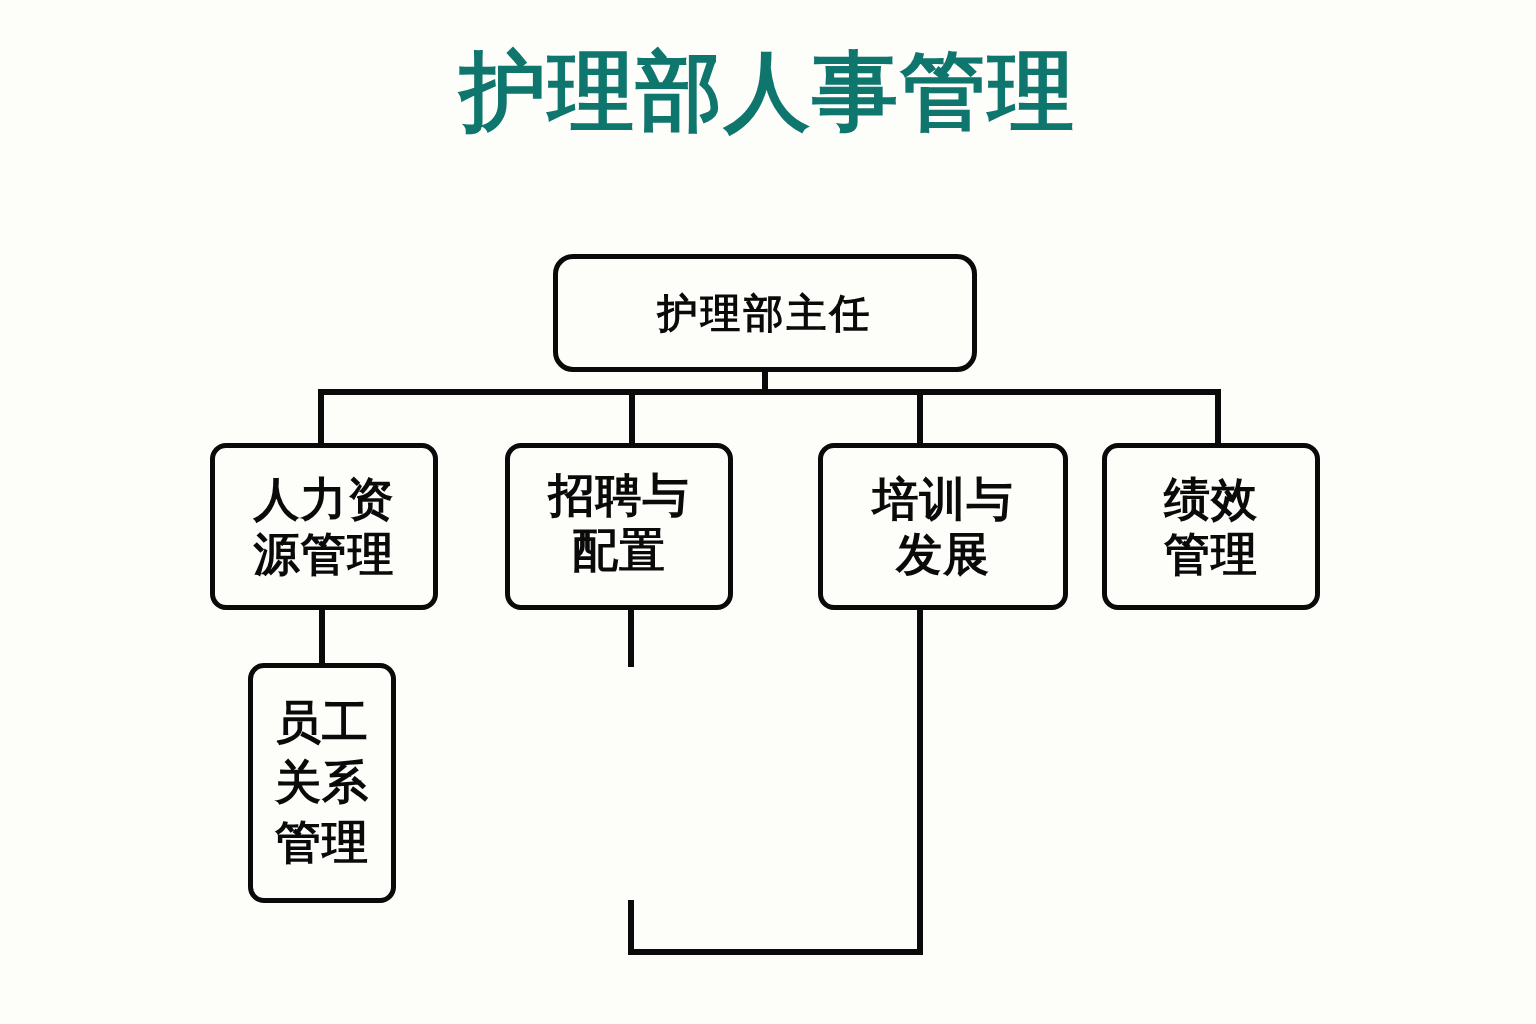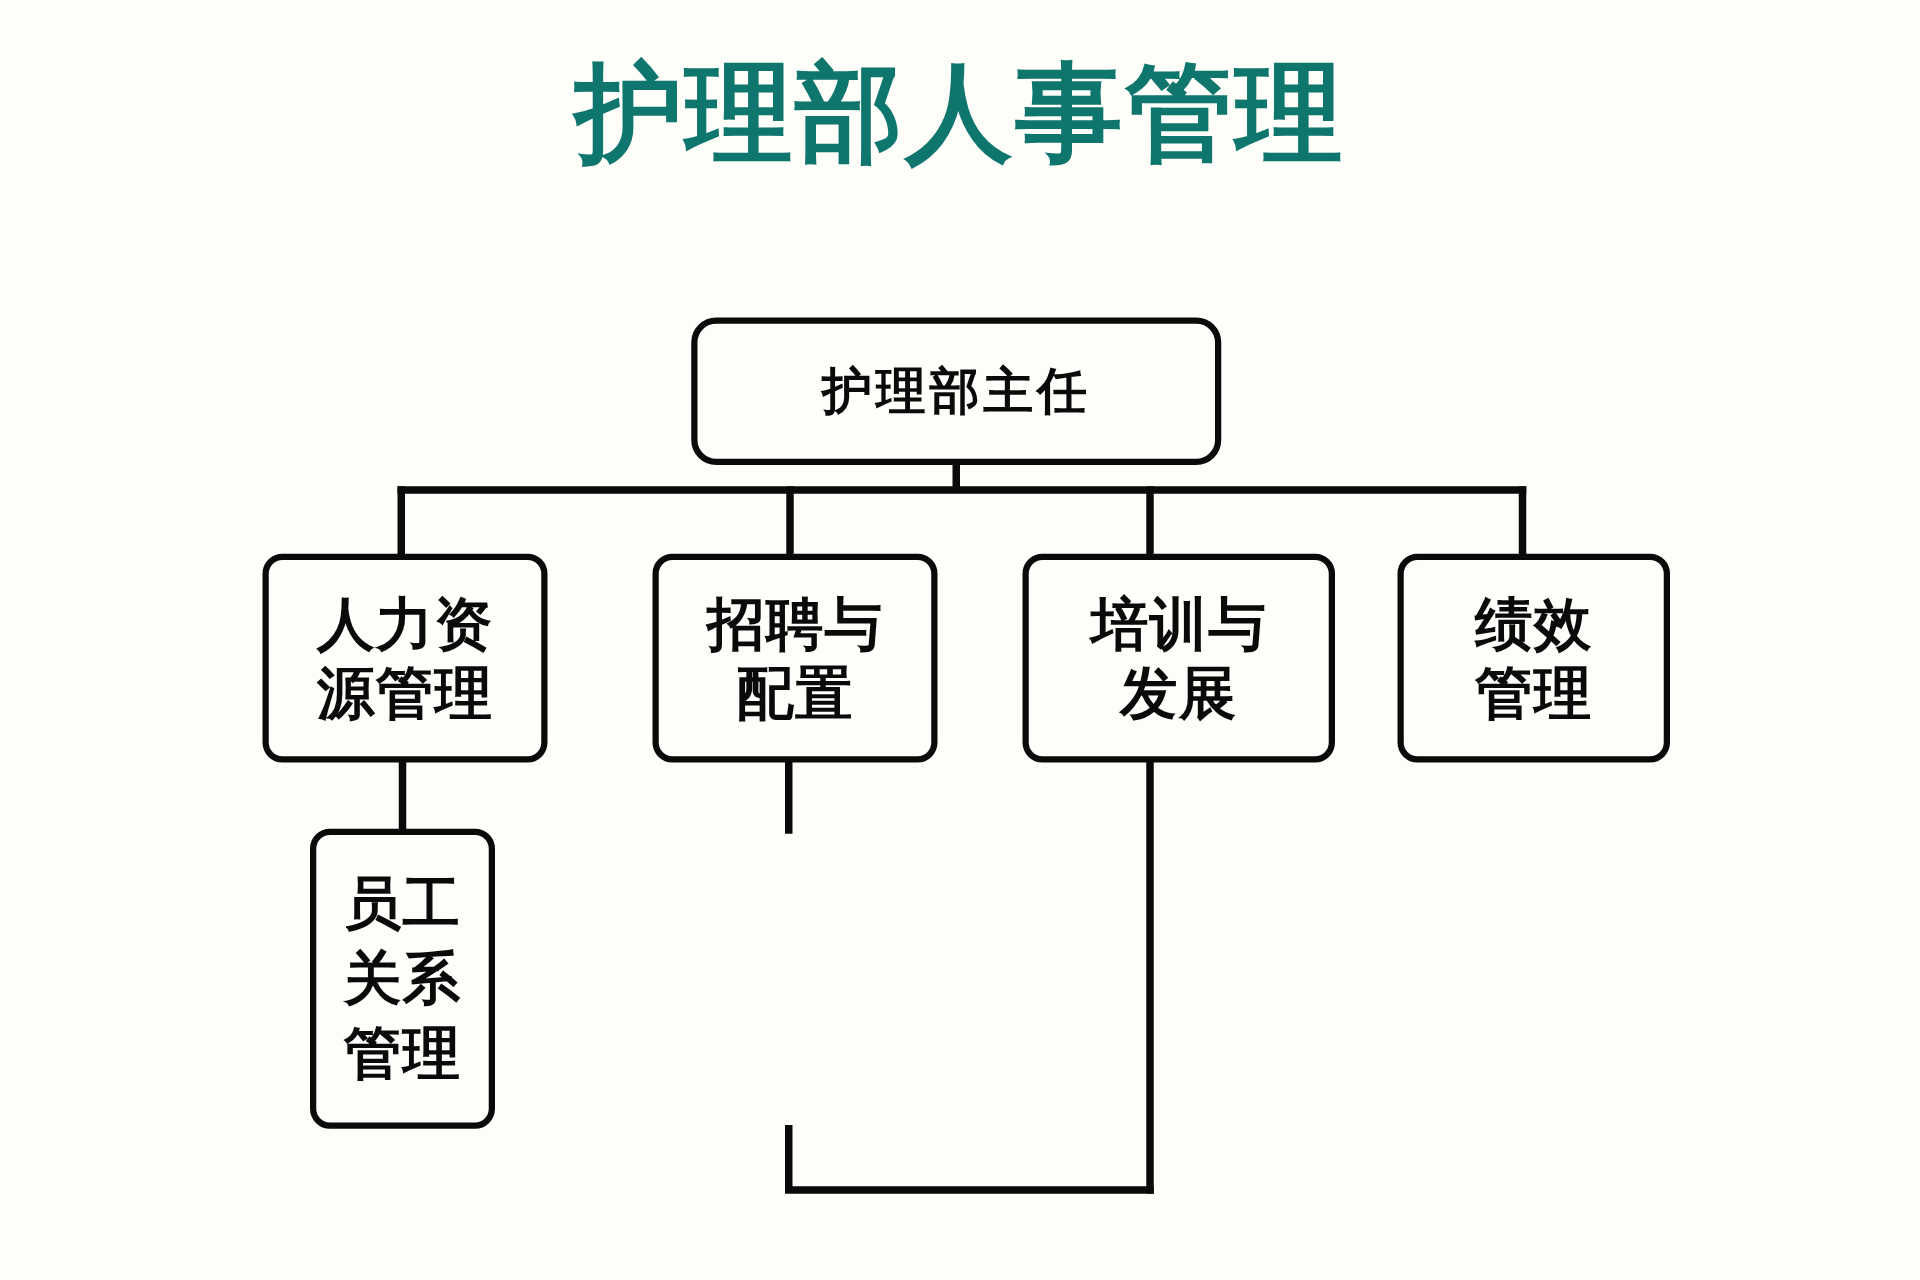--- a/index.html
+++ b/index.html
@@ -80,23 +80,23 @@
 
   .level2 {
     top: 443px;
     height: 167px;
     font-size: 46px;
     letter-spacing: 1px;
   }
   .level2 .node-label { line-height: 1.18; }
 
   .node-l2-0 { left: 210px; width: 228px; }
-  .node-l2-1 { left: 522px; width: 228px; }
+  .node-l2-1 { left: 505px; width: 228px; font-family: Liberation Mono, monospace; }
   .node-l2-2 { left: 818px; width: 250px; }
-  .node-l2-3 { left: 1102px; width: 218px; margin-left: 16px; }
+  .node-l2-3 { left: 1102px; width: 218px; }
 
   .level3 {
     top: 663px;
     height: 240px;
     font-size: 46px;
     letter-spacing: 1px;
   }
   .level3 .node-label { line-height: 1.30; }
 
   .node-l3-0 { left: 248px; width: 148px; }

